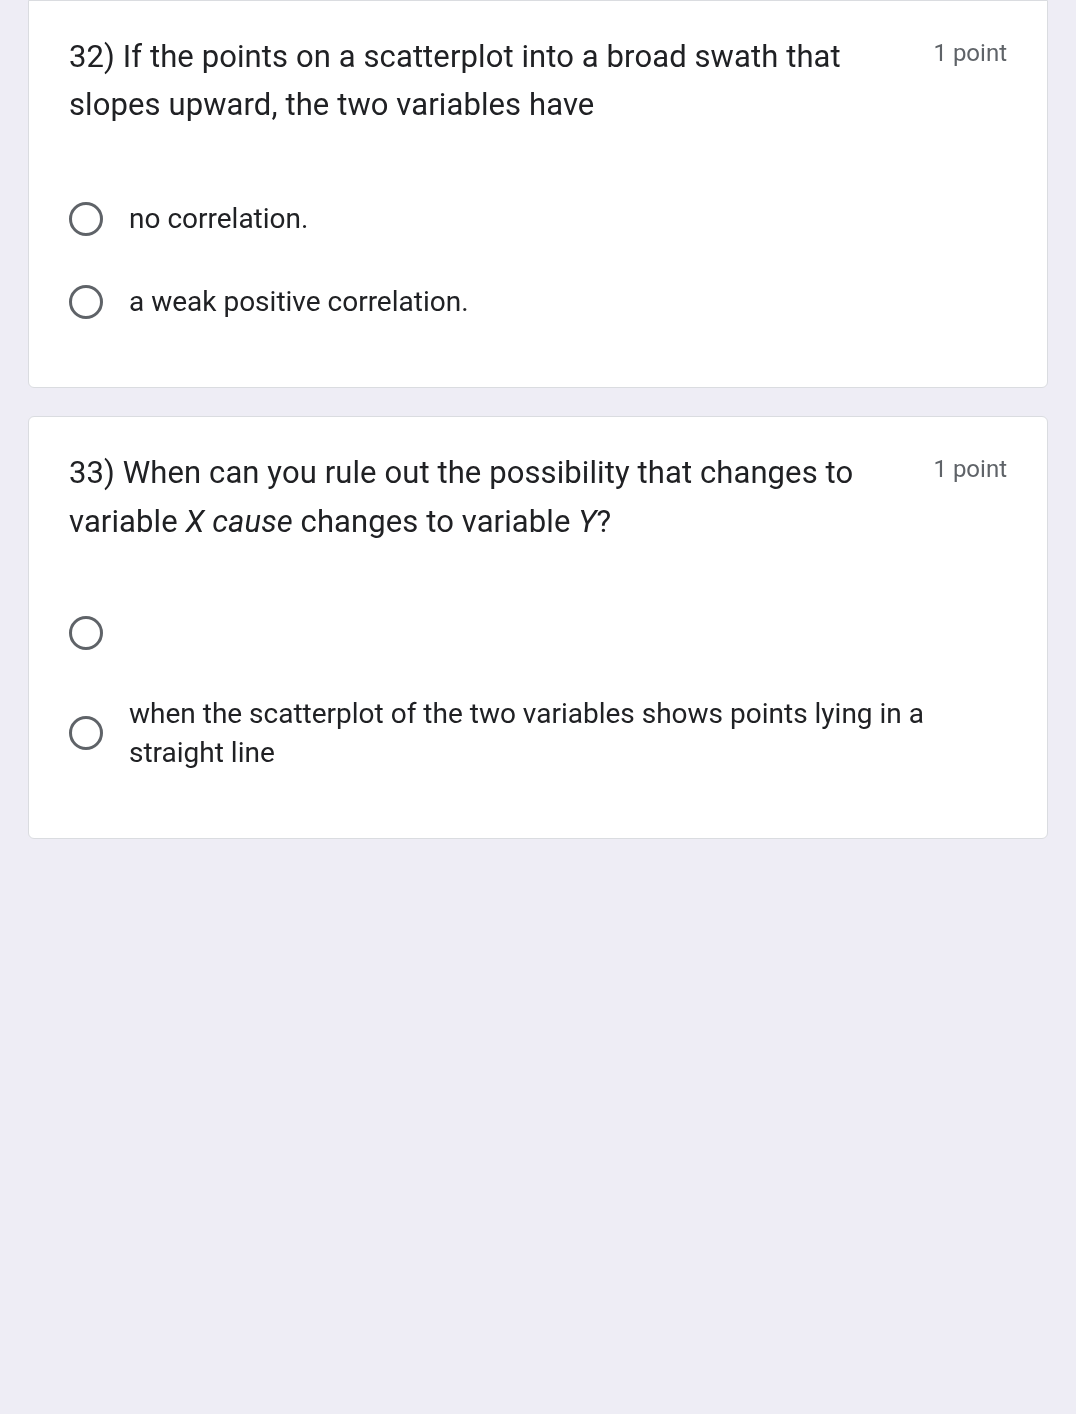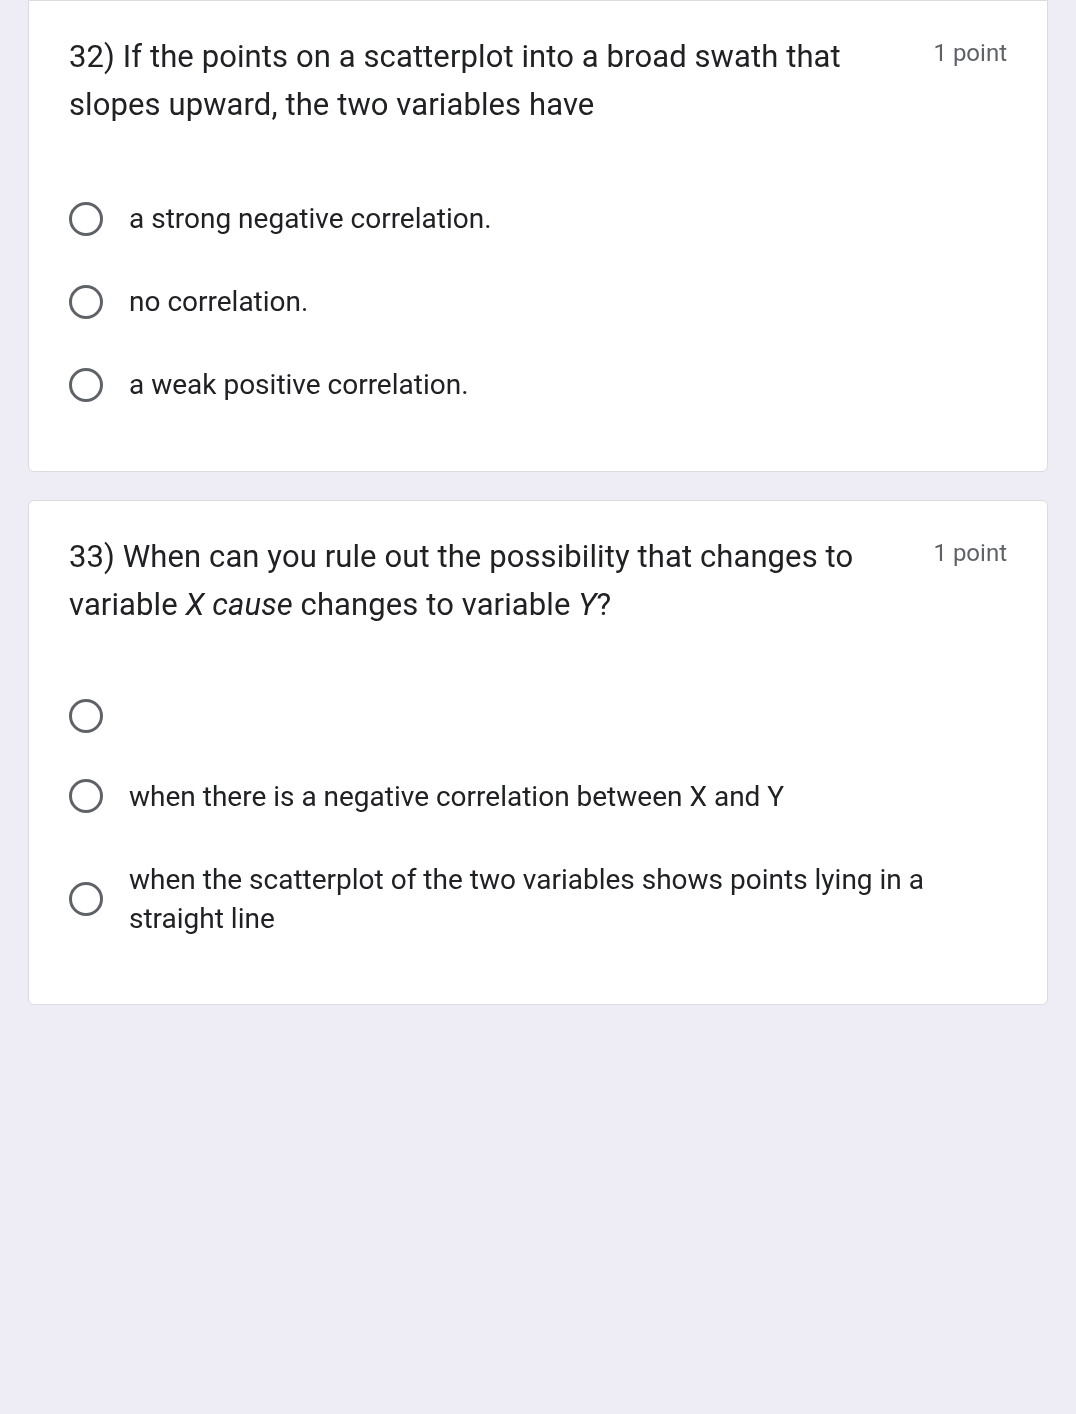--- a/index.html
+++ b/index.html
@@ -73,24 +73,20 @@
   <div class="card first">
     <div class="q-header">
       <div class="q-text">
         <span>32)  </span><span>If the points on a scatterplot into a broad swath that slopes upward, the two variables have</span>
       </div>
       <div class="points">1 point</div>
     </div>
     <div class="options">
       <label class="option">
         <span class="radio"></span>
-        <span class="opt-label">a strong negative correlation.</span>
-      </label>
-      <label class="option">
-        <span class="radio"></span>
         <span class="opt-label">no correlation.</span>
       </label>
       <label class="option">
         <span class="radio"></span>
         <span class="opt-label">a weak positive correlation.</span>
       </label>
     </div>
   </div>
 
   <div class="card">
@@ -99,22 +95,18 @@
         <span>33) </span><span>When can you rule out the possibility that changes to variable </span><span class="italic">X cause</span><span> changes to variable </span><span class="italic">Y</span><span>?</span>
       </div>
       <div class="points">1 point</div>
     </div>
     <div class="options">
       <label class="option">
         <span class="radio"></span>
       </label>
       <label class="option">
         <span class="radio"></span>
-        <span class="opt-label">when there is a negative correlation between X and Y</span>
-      </label>
-      <label class="option">
-        <span class="radio"></span>
         <span class="opt-label">when the scatterplot of the two variables shows points lying in a straight line</span>
       </label>
     </div>
   </div>
 
 </div>
 
 </body></html>

